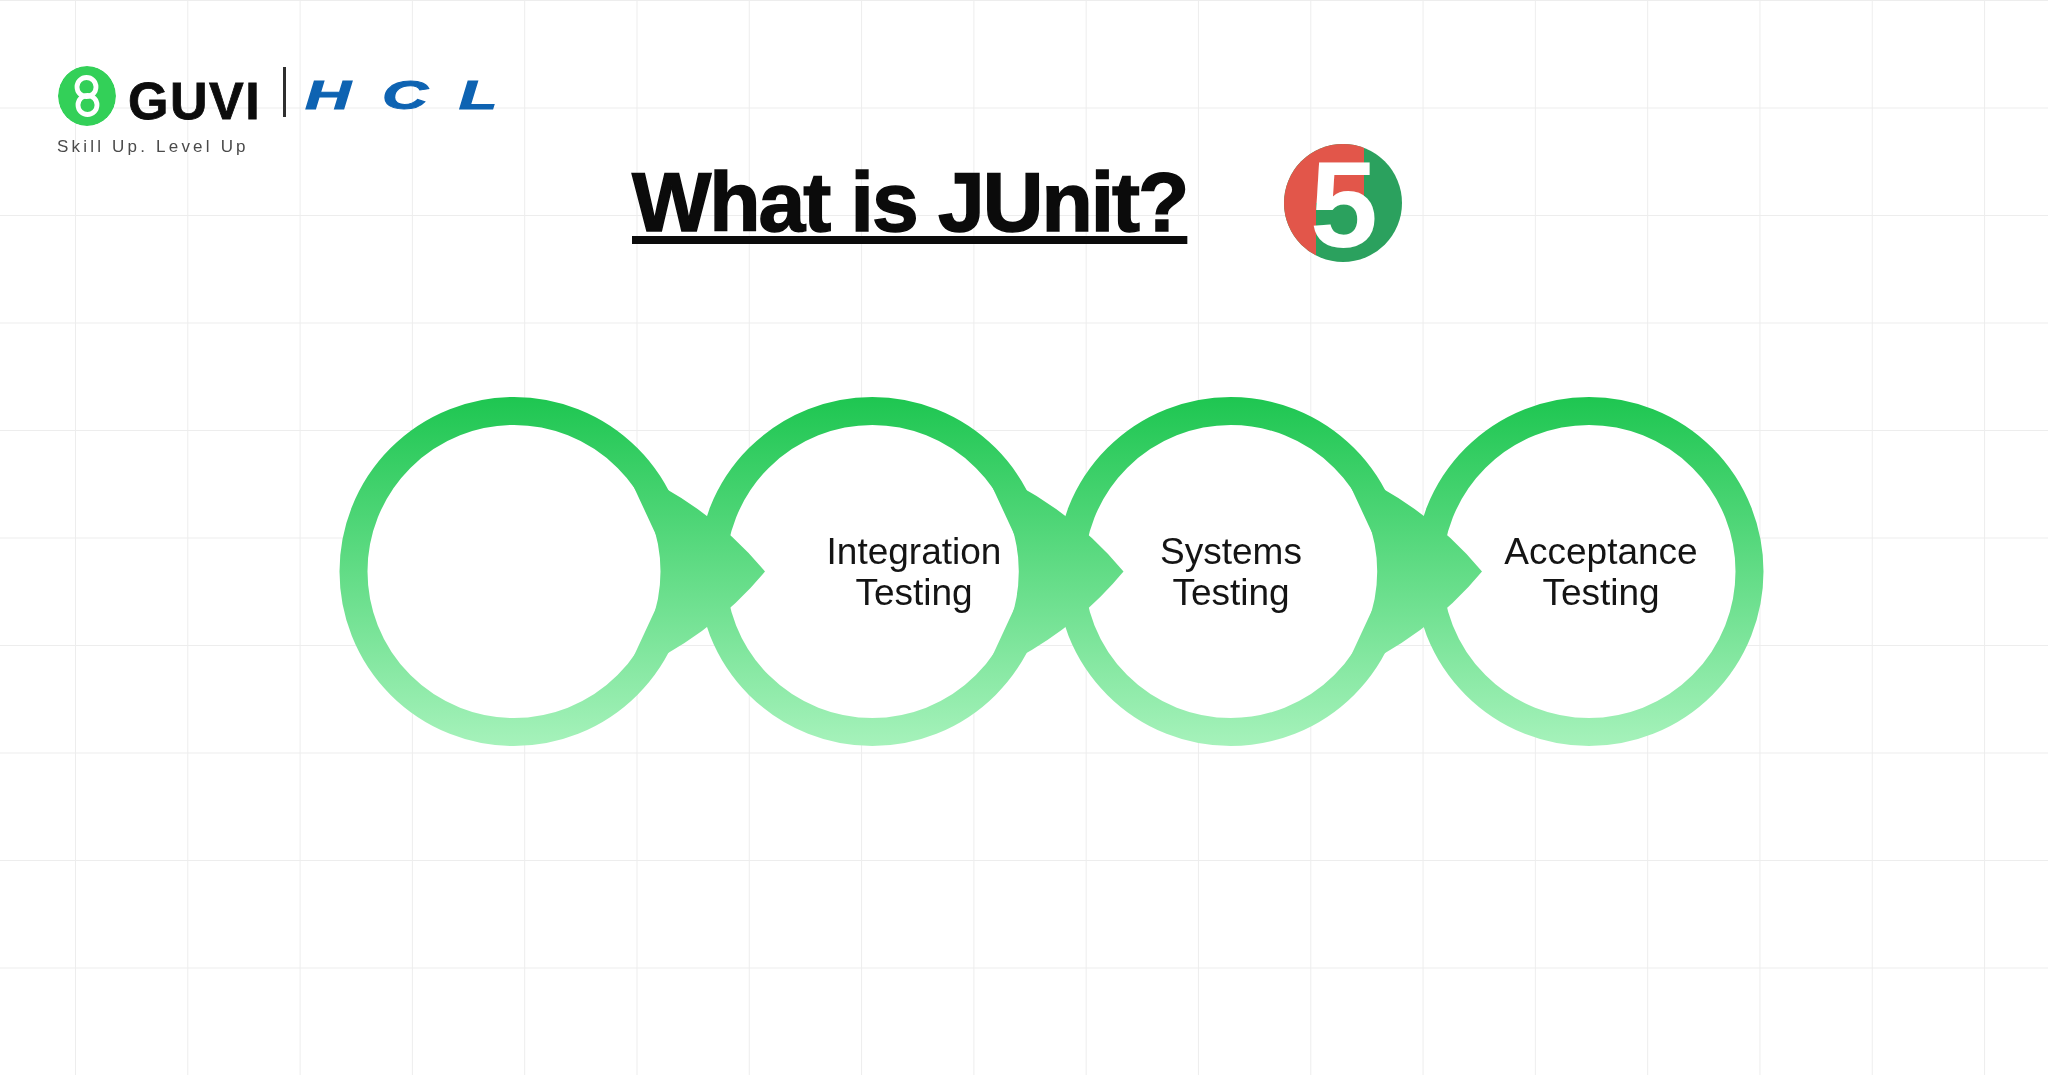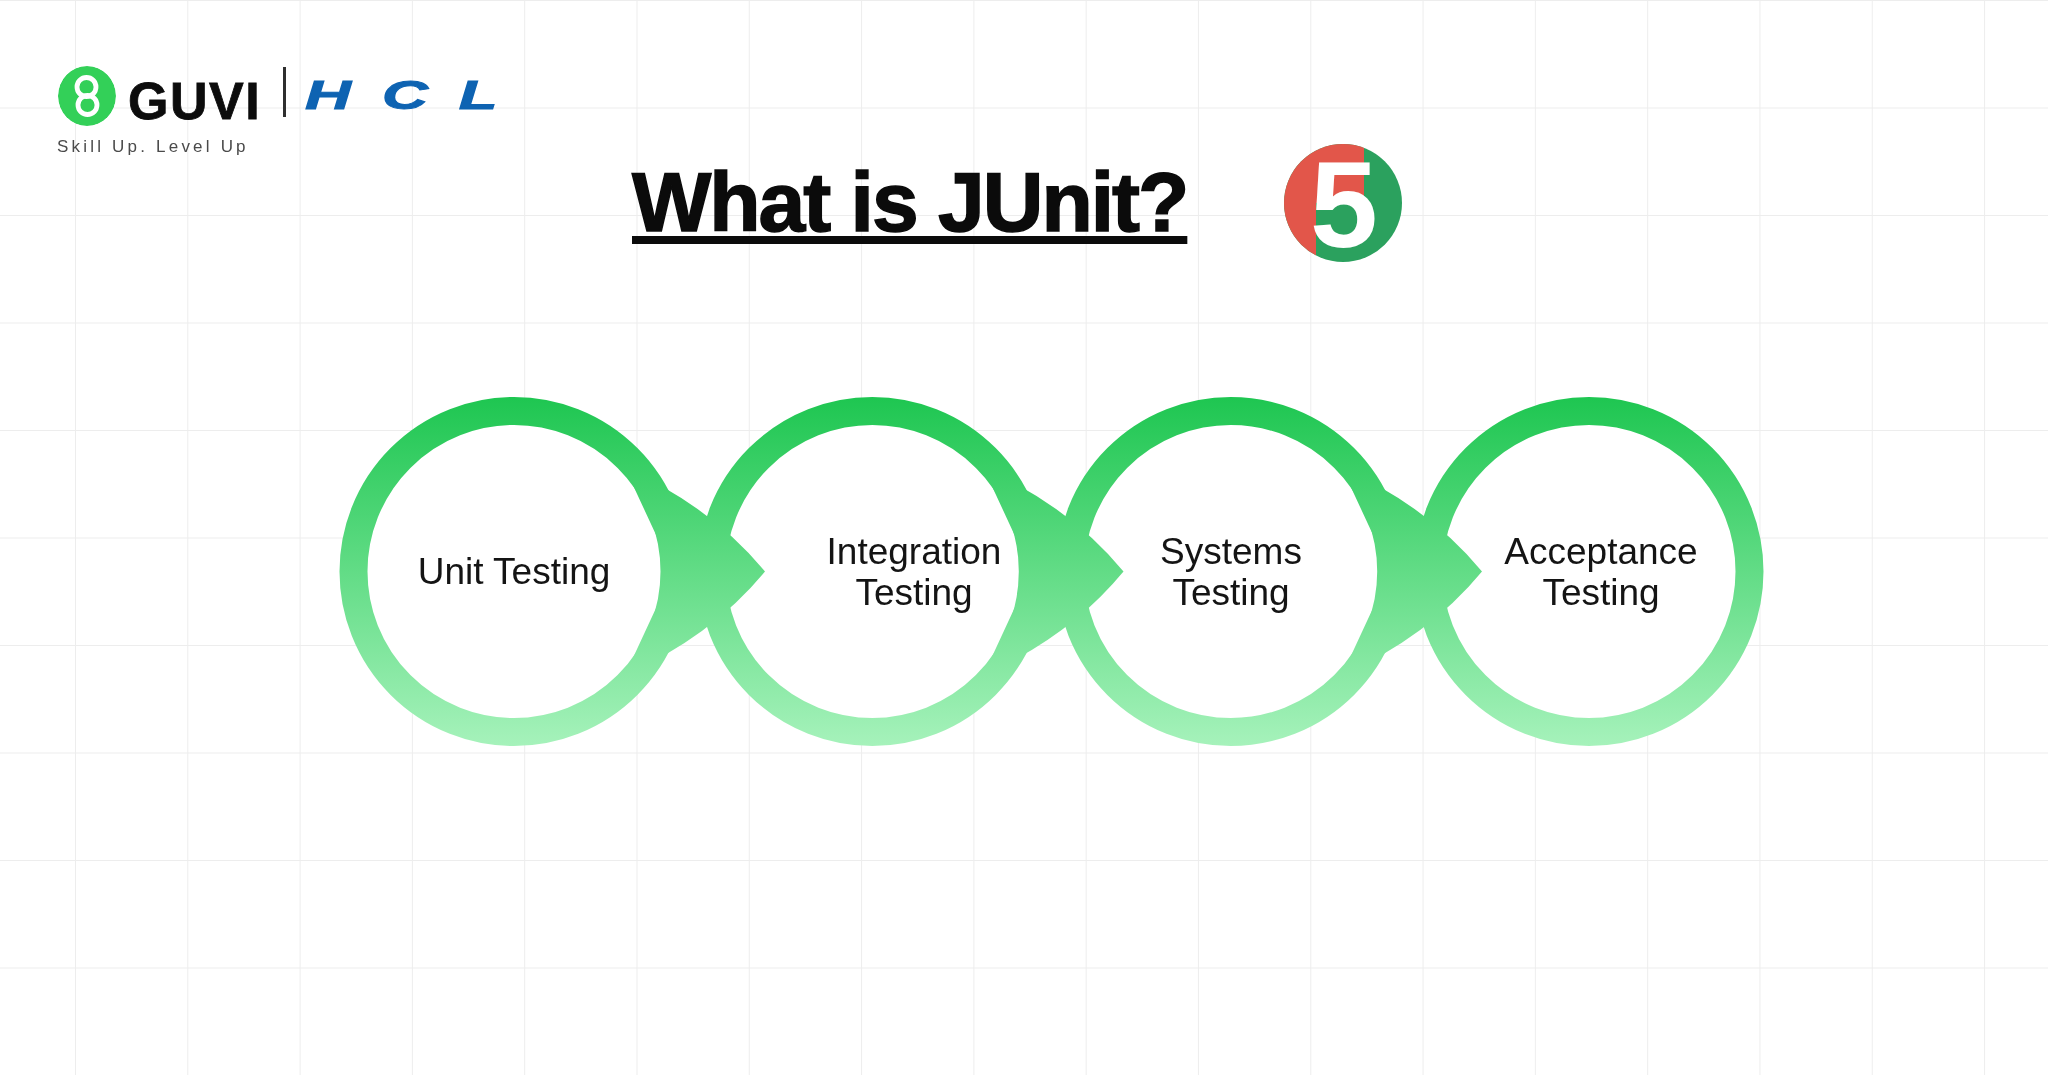--- a/index.html
+++ b/index.html
@@ -158,24 +158,20 @@
         </clipPath>
     </defs>
     <circle cx="59" cy="59" r="59" fill="#2ba15e"></circle>
     <g clip-path="url(#jc)">
       <rect x="-5" y="-5" width="85" height="64" fill="#e2564a"></rect>
       <rect x="-5" y="59" width="37" height="64" fill="#e2564a"></rect>
     </g>
     <text x="60" y="103" text-anchor="middle" font-family="Liberation Sans, sans-serif" font-size="122" font-weight="bold" fill="#ffffff">5</text>
   </svg>
 
-  <div class="stage-label s0">
-    <div class="l1">Unit Testing</div>
-    <div class="l2"></div>
-  </div>
   <div class="stage-label s1">
     <div class="l1">Integration</div>
     <div class="l2">Testing</div>
   </div>
   <div class="stage-label s2">
     <div class="l1">Systems</div>
     <div class="l2">Testing</div>
   </div>
   <div class="stage-label s3">
     <div class="l1">Acceptance</div>

